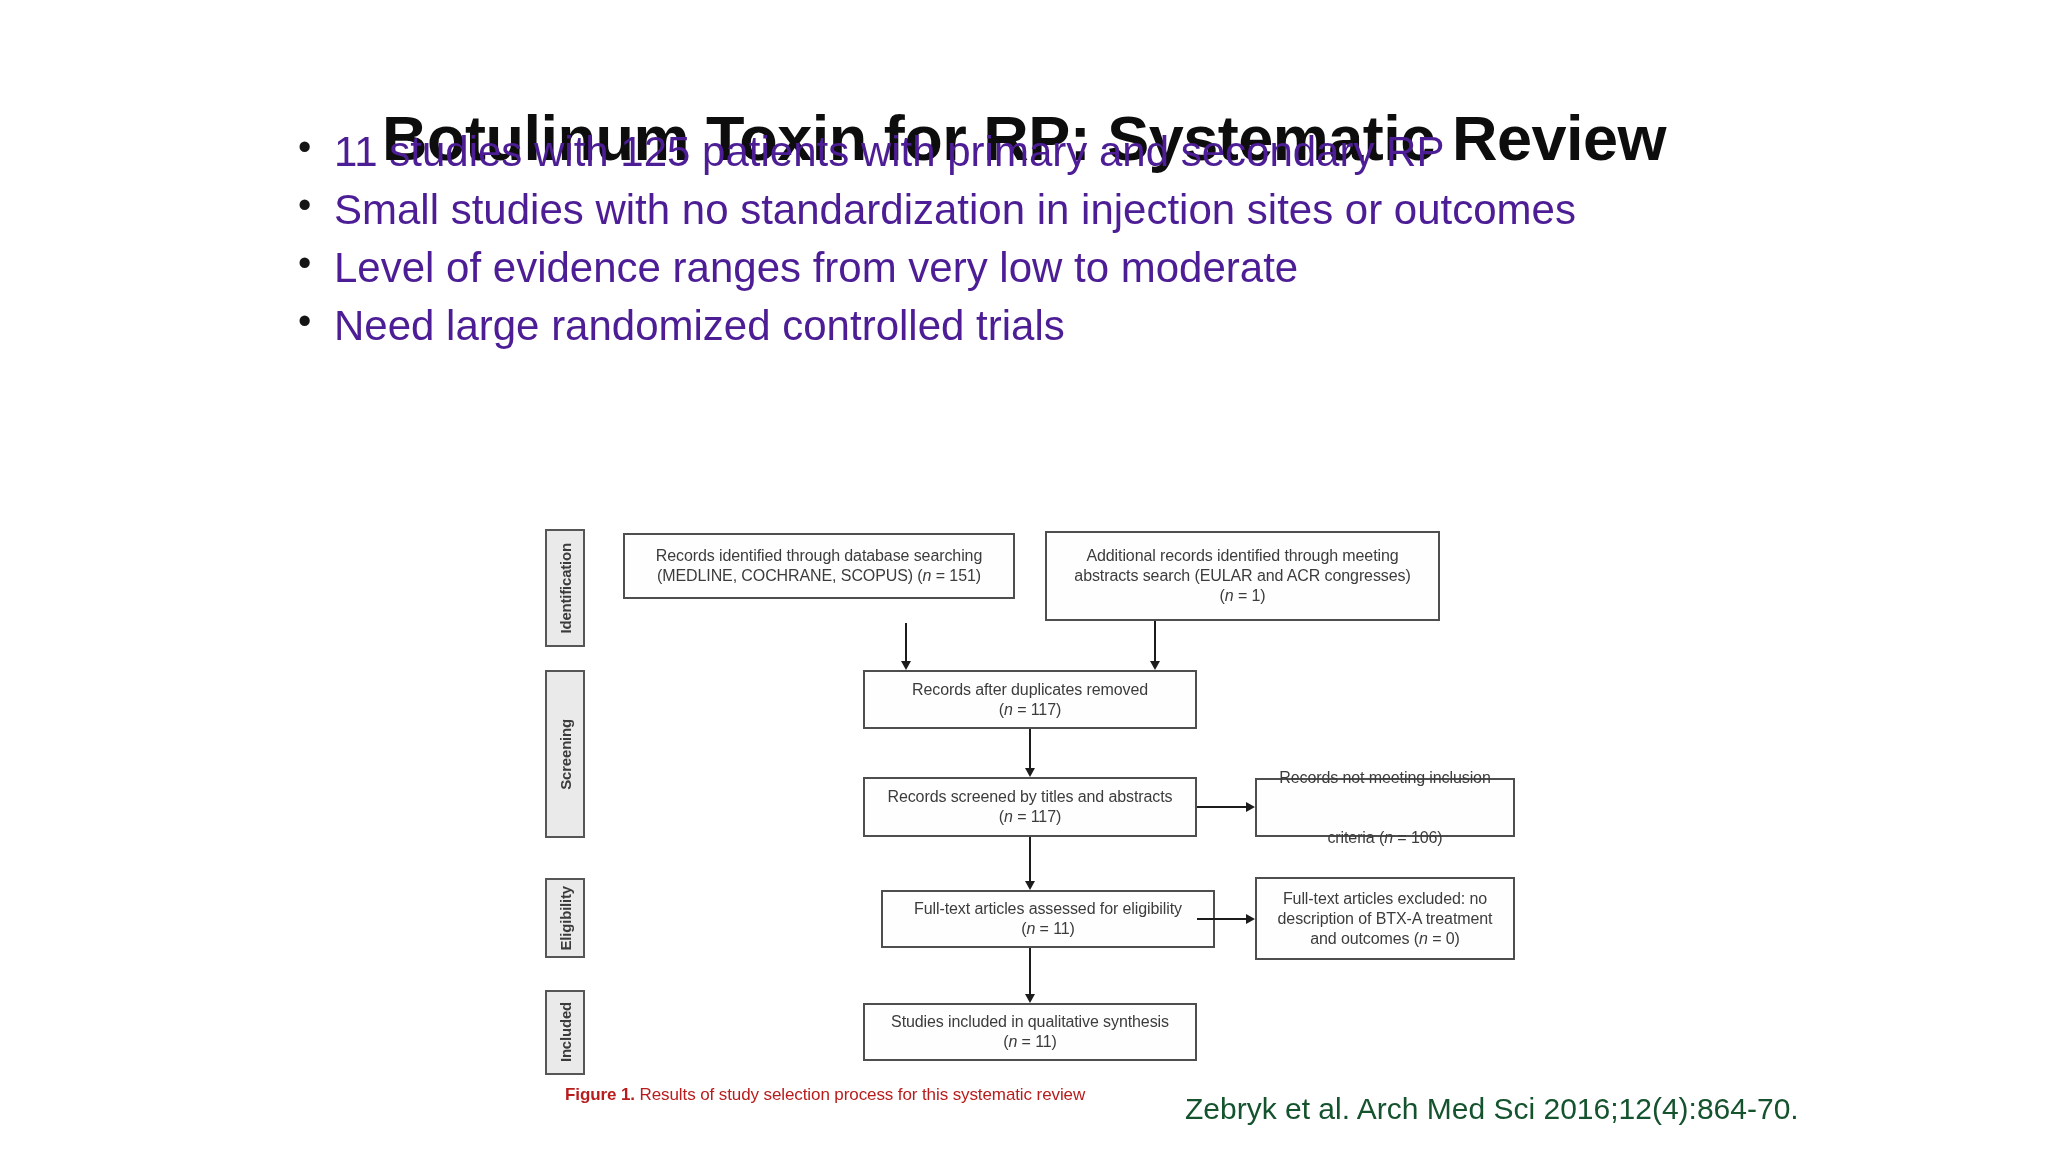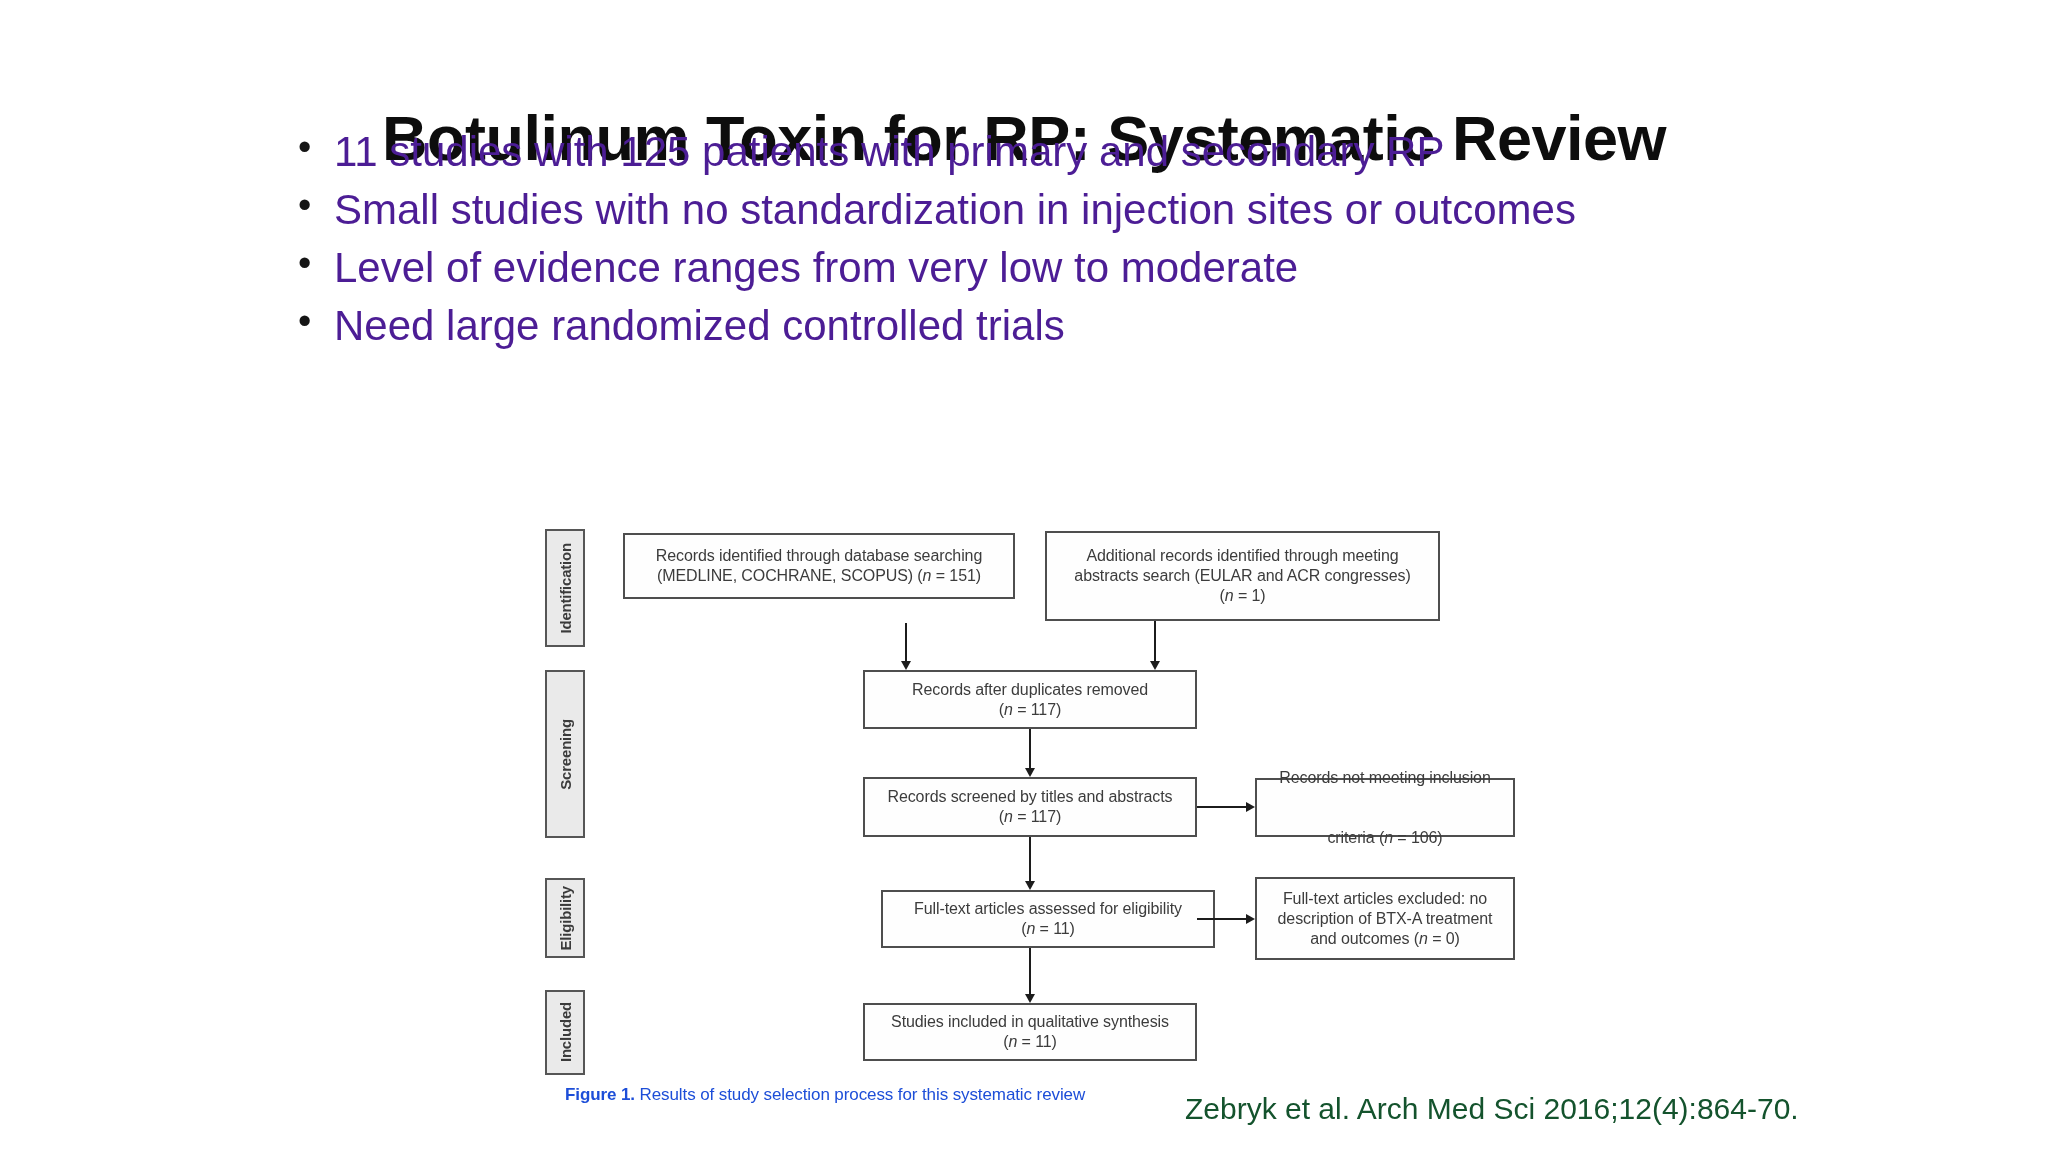--- a/index.html
+++ b/index.html
@@ -75,21 +75,21 @@
   .b2{left:1045px;top:531px;width:395px;height:90px;}
   .b3{left:863px;top:670px;width:334px;height:59px;}
   .b4{left:863px;top:777px;width:334px;height:60px;}
   .b5{left:1255px;top:778px;width:260px;height:59px;gap:40px;}
   .b6{left:863px;top:890px;width:334px;height:58px;margin-left:18px;}
   .b7{left:1255px;top:877px;width:260px;height:83px;}
   .b8{left:863px;top:1003px;width:334px;height:58px;}
   
   .caption{
     position:absolute;left:565px;top:1085px;
-    font-size:17px;color:#1d4ed8;letter-spacing:-0.1px;
+    font-size:17px;color:#b91c1c;letter-spacing:-0.1px;
   }
   .caption .cap-label{font-weight:700;}
   .citation{
     position:absolute;left:1185px;top:1092px;
     font-size:30px;color:#14532d;
   }
 </style>
 </head>
 <body>
 

